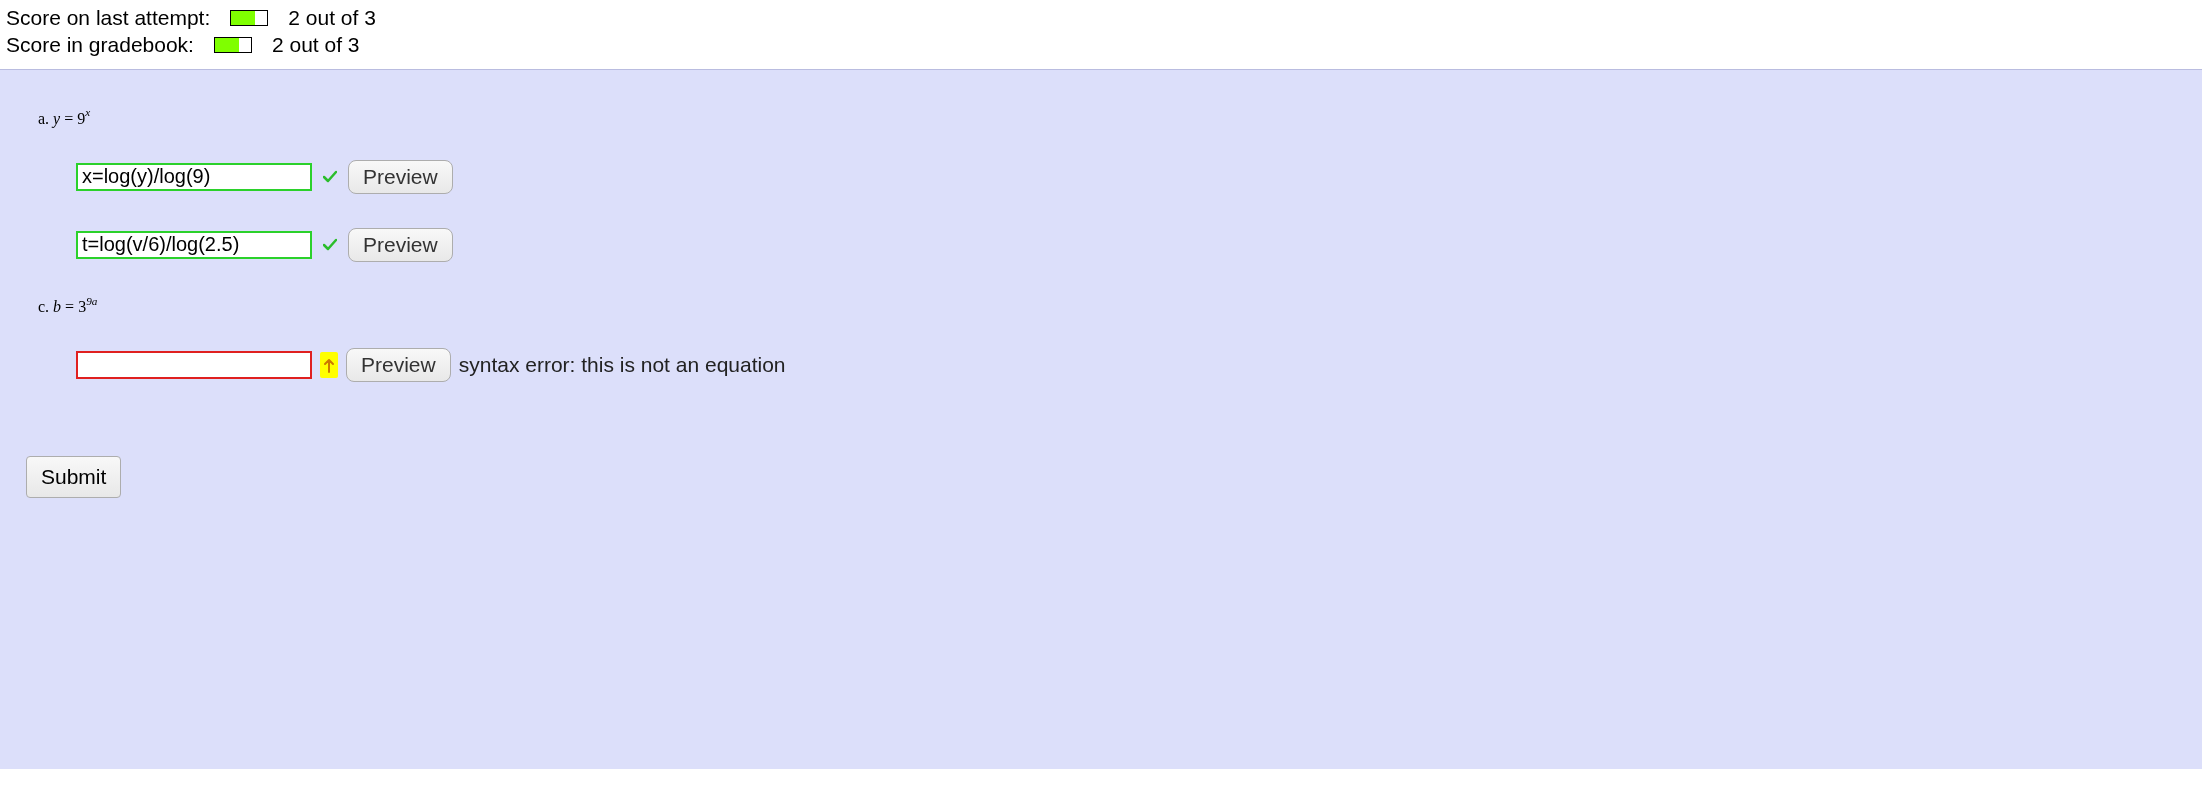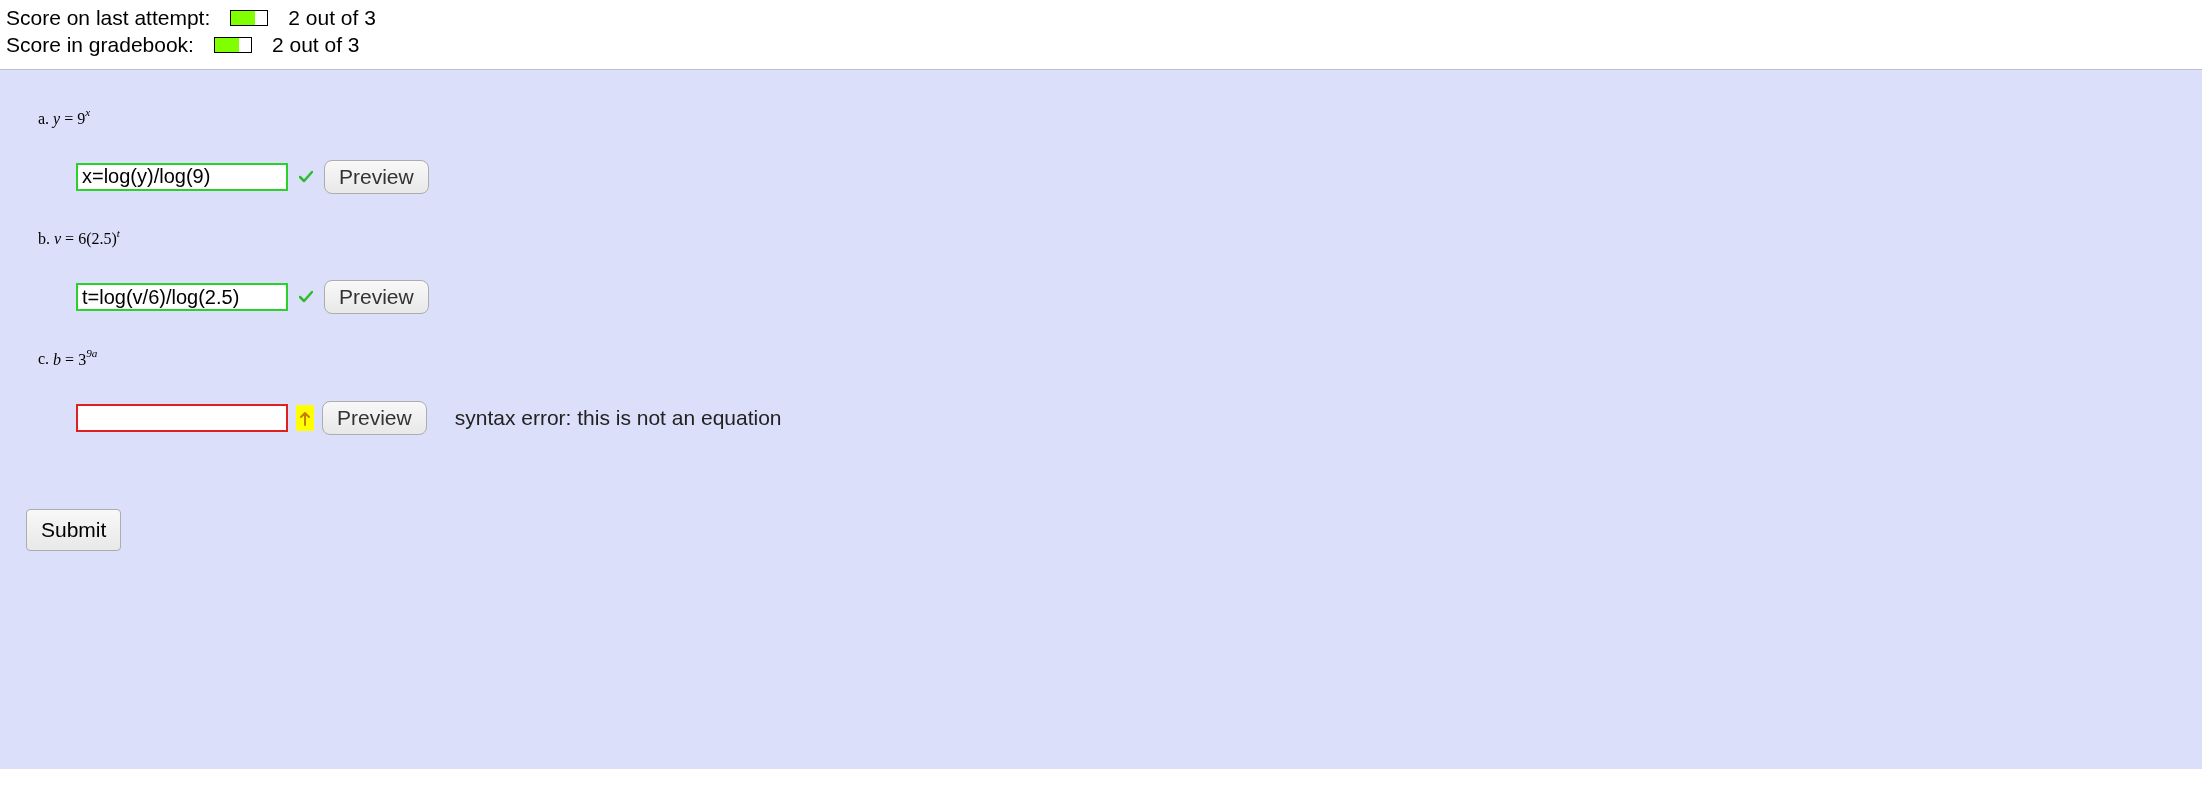--- a/index.html
+++ b/index.html
@@ -63,21 +63,21 @@
   .eqn .var { font-style: italic; }
   .eqn sup { font-size: 0.7em; font-style: italic; position: relative; top: -0.1em; }
   .answer-row {
     display: flex;
     align-items: center;
     gap: 8px;
     margin-left: 38px;
     margin-bottom: 34px;
   }
   .answer-input {
-    width: 212px;
+    width: 236px;
     height: 28px;
     font-size: 20px;
     font-family: Arial, sans-serif;
     padding: 1px 4px;
     border: 2px solid;
     background: #fff;
     outline: none;
   }
   .answer-input.correct { border-color: #2bd12b; }
   .answer-input.incorrect { border-color: #e02020; }
@@ -100,21 +100,20 @@
     padding: 4px 14px;
     background: linear-gradient(#f8f8f8, #e8e8e8);
     border: 1px solid #adadad;
     border-radius: 8px;
     cursor: pointer;
     color: #333;
   }
   .error-msg {
     font-size: 21px;
     color: #222;
-    margin-left: 20px;
   }
   .submit-btn {
     font-size: 21px;
     padding: 8px 14px;
     background: linear-gradient(#f8f8f8, #e8e8e8);
     border: 1px solid #adadad;
     border-radius: 4px;
     cursor: pointer;
     margin-left: 16px;
     margin-top: 40px;
@@ -154,24 +153,20 @@
         <span class="status-icon">
           <svg width="14" height="14" viewBox="0 0 14 14">
               <path d="M1 7 L5 11 L13 2" stroke="#2bbd2b" stroke-width="2.5" fill="none" stroke-linecap="round" stroke-linejoin="round"></path>
             </svg>
         </span>
         <button class="preview-btn">Preview</button>
       </div>
     </div>
 
     <div class="part">
-      <div class="eqn">
-        <span>b.</span>
-        <span><span class="var">v</span> = 6(2.5)<sup>t</sup></span>
-      </div>
       <div class="answer-row">
         <input type="text" class="answer-input correct" value="t=log(v/6)/log(2.5)" style="">
         <span class="status-icon">
           <svg width="14" height="14" viewBox="0 0 14 14">
               <path d="M1 7 L5 11 L13 2" stroke="#2bbd2b" stroke-width="2.5" fill="none" stroke-linecap="round" stroke-linejoin="round"></path>
             </svg>
         </span>
         <button class="preview-btn">Preview</button>
       </div>
     </div>

